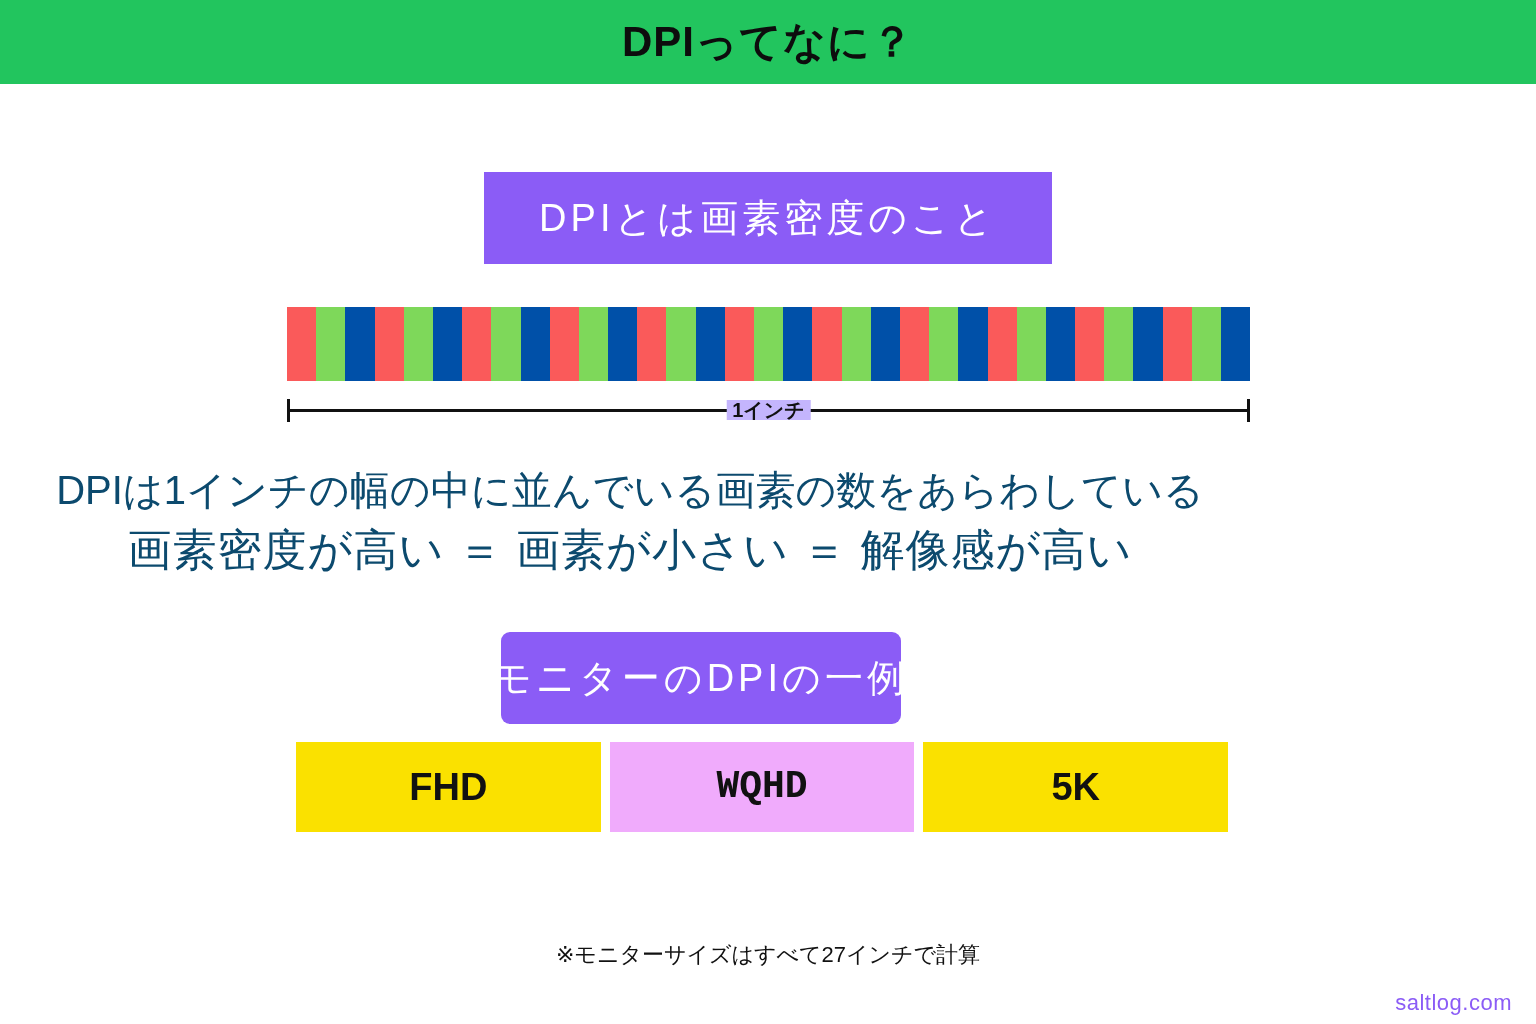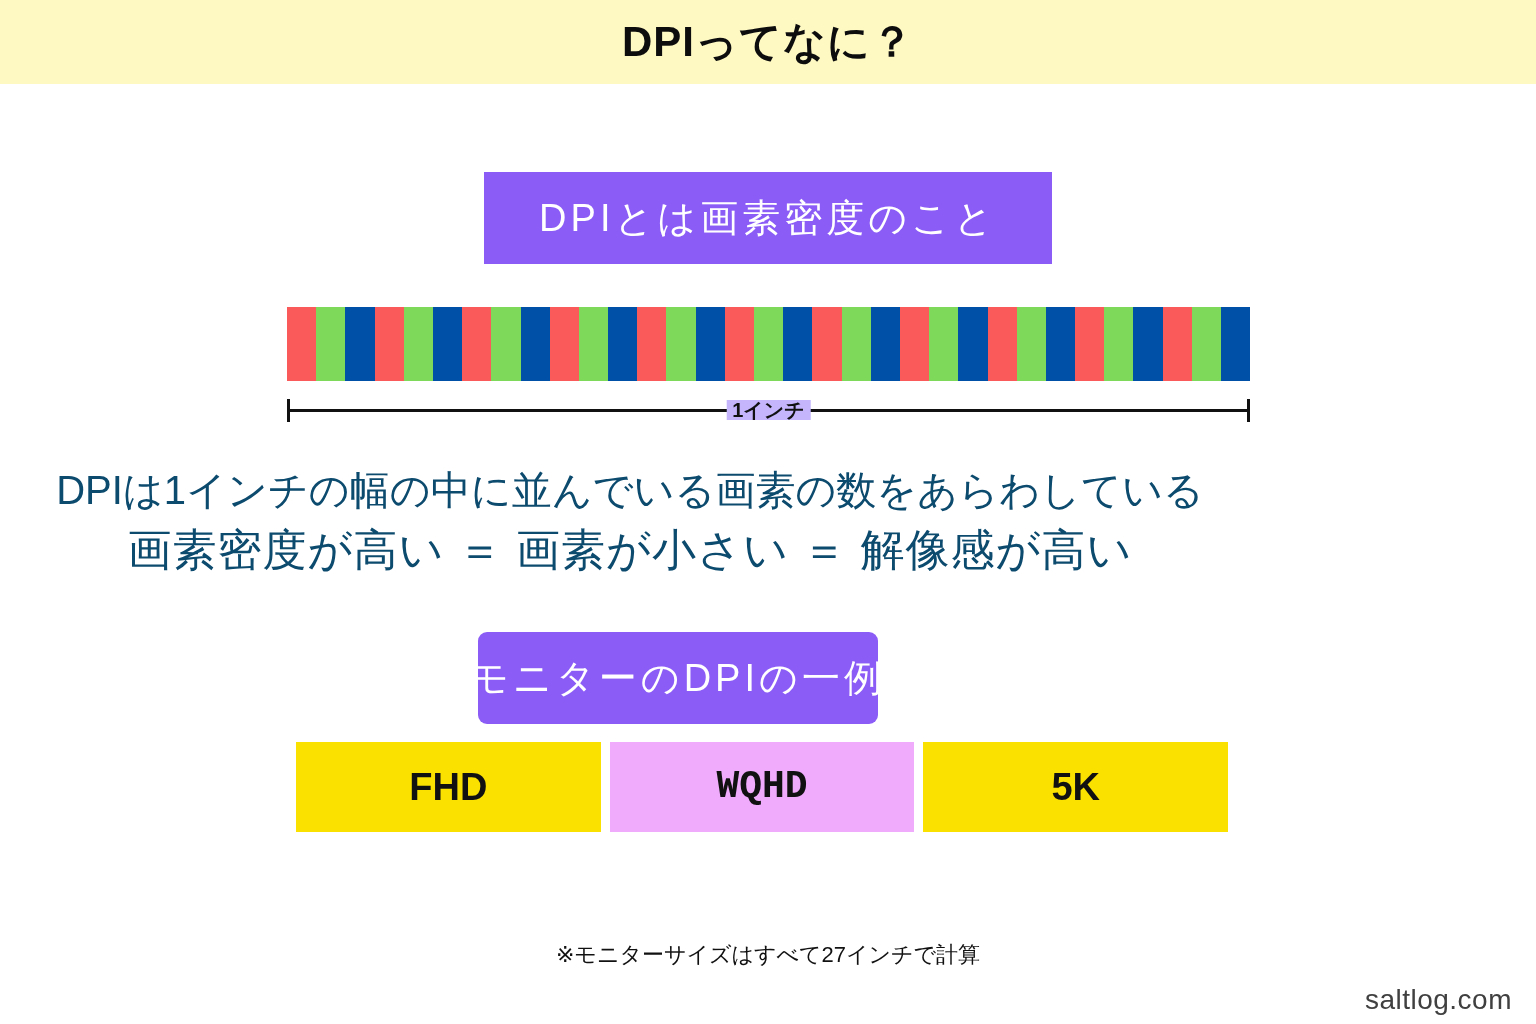--- a/index.html
+++ b/index.html
@@ -52,21 +52,21 @@
     line-height: 1;
     white-space: nowrap;
   }
   #navy-box-1 {
     left: 484px;
     top: 172px;
     width: 568px;
     height: 92px;
   }
   #navy-box-2 {
-    left: 478px;
+    left: 501px;
     top: 632px;
     width: 400px;
     height: 92px;
     border-radius: 9px;
   }
 
   
   .stripe-bar {
     position: absolute;
     left: 287px;
@@ -188,30 +188,30 @@
     color: #111111;
     line-height: 1;
     white-space: nowrap;
   }
 
   
   .watermark {
     position: absolute;
     right: 24px;
     bottom: 10px;
-    font-size: 28px;
-    color: #404040;
+    font-size: 22px;
+    color: #8b5cf6;
     letter-spacing: 0.5px;
     line-height: 1;
   }
 </style>
 </head>
 <body>
 
-<div class="title-banner" style="background: #fef9c3;">
+<div class="title-banner" style="background: #22c55e;">
   <div class="title-text" style="color: rgb(13, 13, 13);">DPIってなに？</div>
 </div>
 
 <div class="navy-box" id="navy-box-1">
   <span class="navy-text">DPIとは画素密度のこと</span>
 </div>
 
 <div class="stripe-bar">
     <div class="stripe" style="background: rgb(250, 90, 90);"></div>
     <div class="stripe" style="background: rgb(126, 216, 90);"></div>

